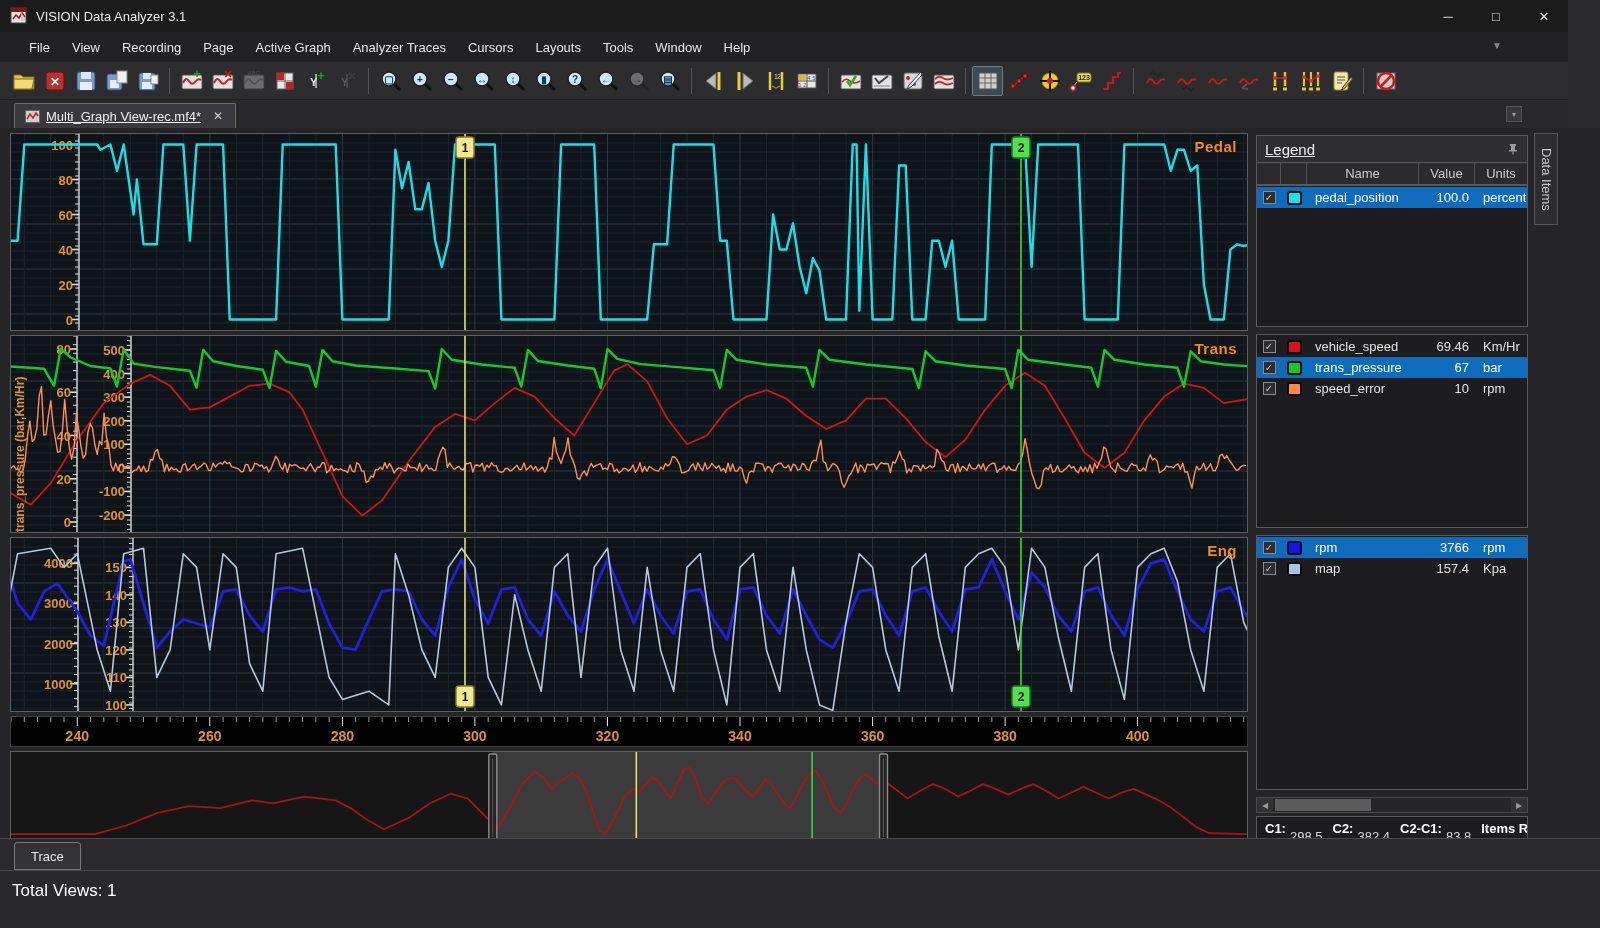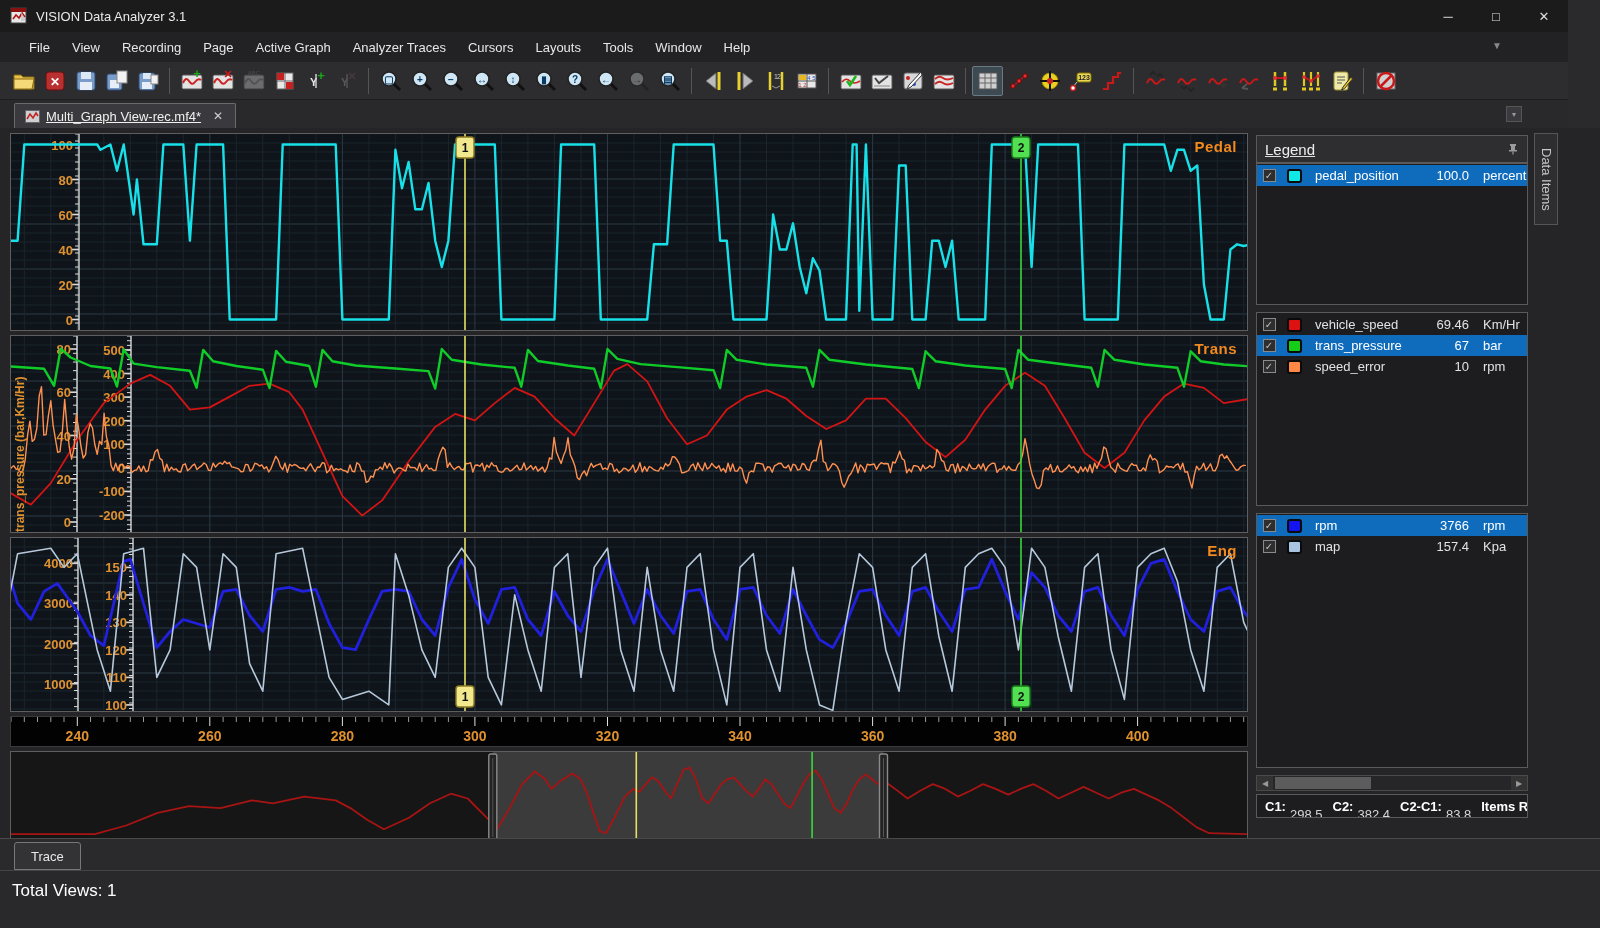--- a/index.html
+++ b/index.html
@@ -1074,20 +1074,27 @@
     <div id="legend-panel">
       <div id="legend-header">
         <span id="legend-title">Legend</span>
         <svg width="12" height="12" viewBox="0 0 12 12">
           <rect x="3" y="1" width="6" height="2" fill="#9a9a9a"></rect>
           <rect x="4" y="3" width="4" height="4" fill="#9a9a9a"></rect>
           <rect x="2" y="7" width="8" height="1.5" fill="#9a9a9a"></rect>
           <rect x="5.4" y="8.5" width="1.2" height="3" fill="#9a9a9a"></rect>
         </svg>
       </div>
+      <div id="legend-colhead">
+        <div class="lg-hc lg-c-chk"></div>
+        <div class="lg-hc lg-c-col"></div>
+        <div class="lg-hc lg-c-name">Name</div>
+        <div class="lg-hc lg-c-val">Value</div>
+        <div class="lg-hc lg-c-unit">Units</div>
+      </div>
       <div id="legend-sections">
           <div class="legend-section" style="height: 142px;">
             <div class="lg-row selected">
               <div class="lg-cell-chk">
                 <div class="lg-chk">✓</div>
               </div>
               <div class="lg-cell-col">
                 <div class="lg-swatch" style="background:#10e8e8"></div>
               </div>
               <div class="lg-cell-name">pedal_position</div>

